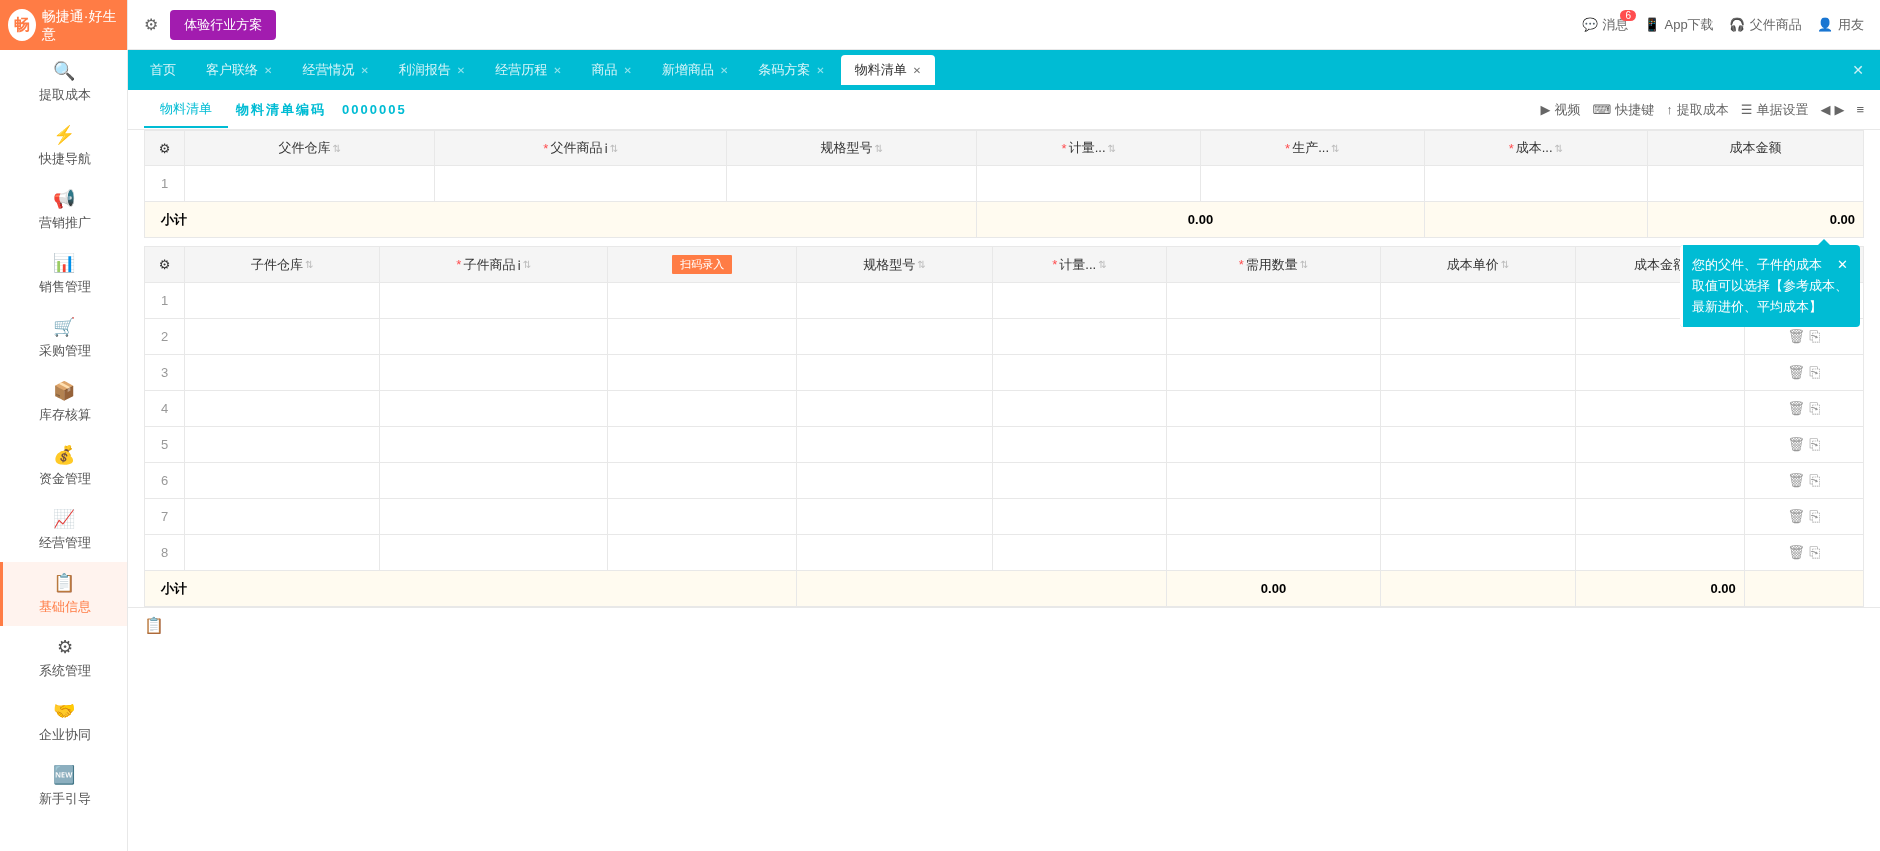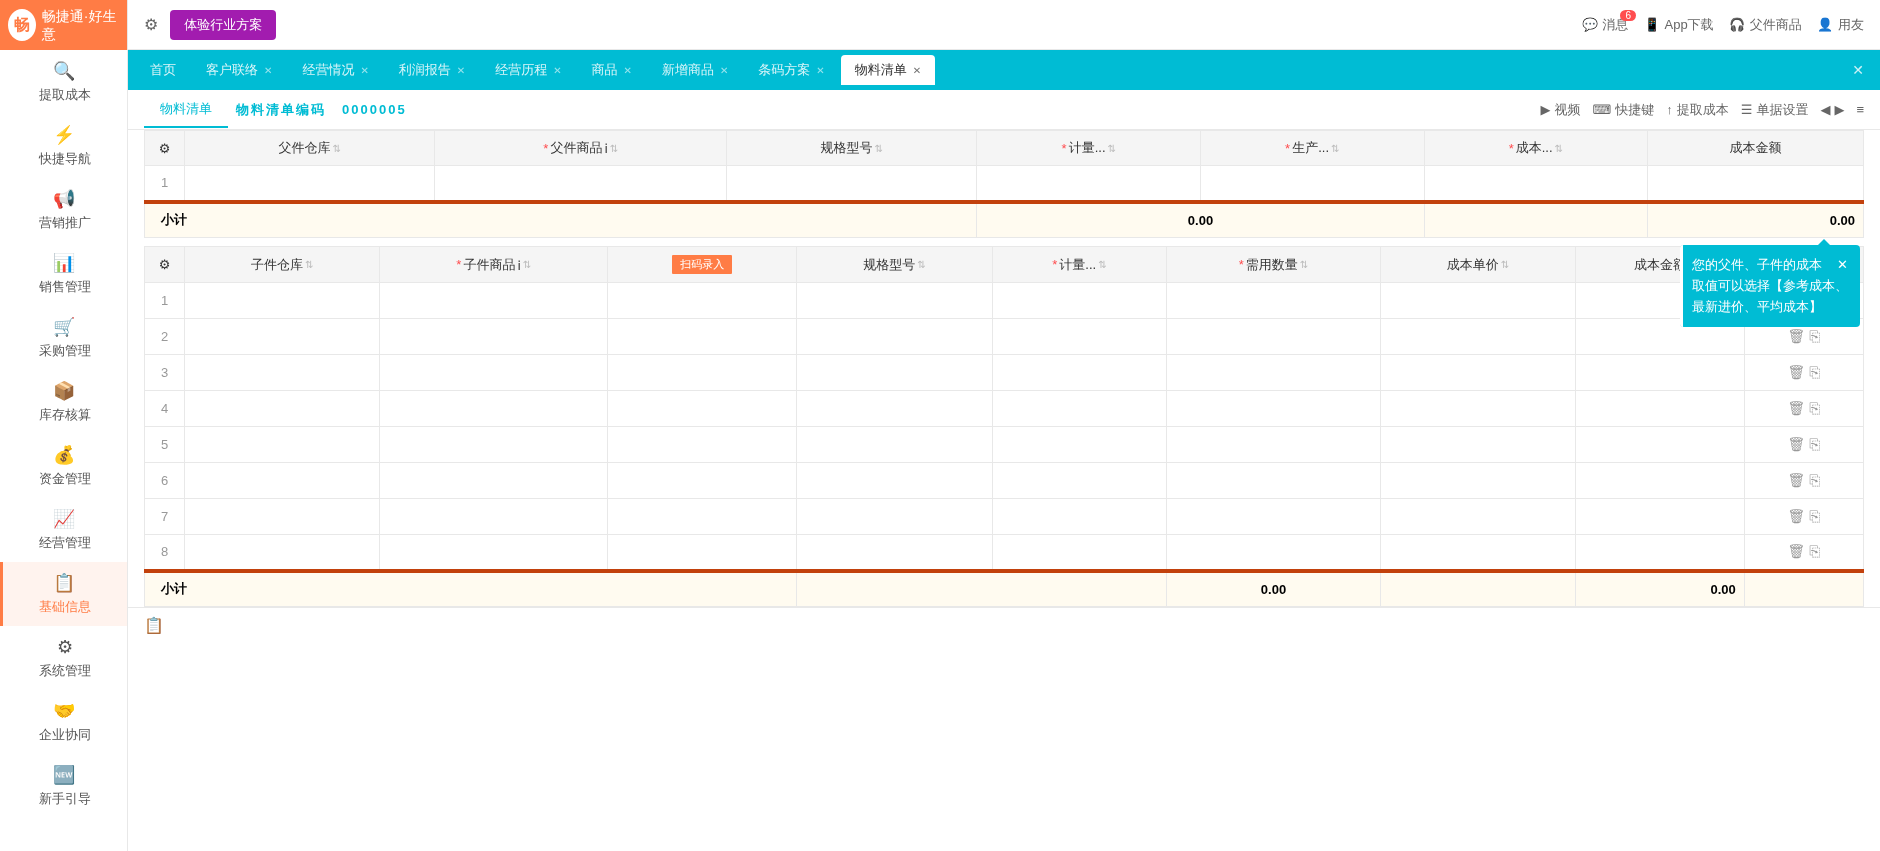--- a/index.html
+++ b/index.html
@@ -172,21 +172,21 @@
       border: 1px solid #e8e8e8;
       padding: 6px;
       text-align: center;
       height: 36px;
     }
     .data-table .row-num { color: #999; width: 40px; }
     .data-table .subtotal {
       background: #fffbf0;
       font-weight: bold;
     }
-    .data-table .subtotal td { border-top: 4px solid #c2410c; }
+    .data-table .subtotal td { border-top: 1px solid #c2410c; }
     .required { color: #ff4d4f; }
     .th-sort { display: flex; align-items: center; justify-content: center; gap: 2px; text-align: right; }
     .sort-icon { color: #bbb; font-size: 10px; }
     .scan-btn {
       background: #ff7c45;
       color: #fff;
       border: none;
       padding: 2px 8px;
       border-radius: 1px;
       font-size: 11px;

